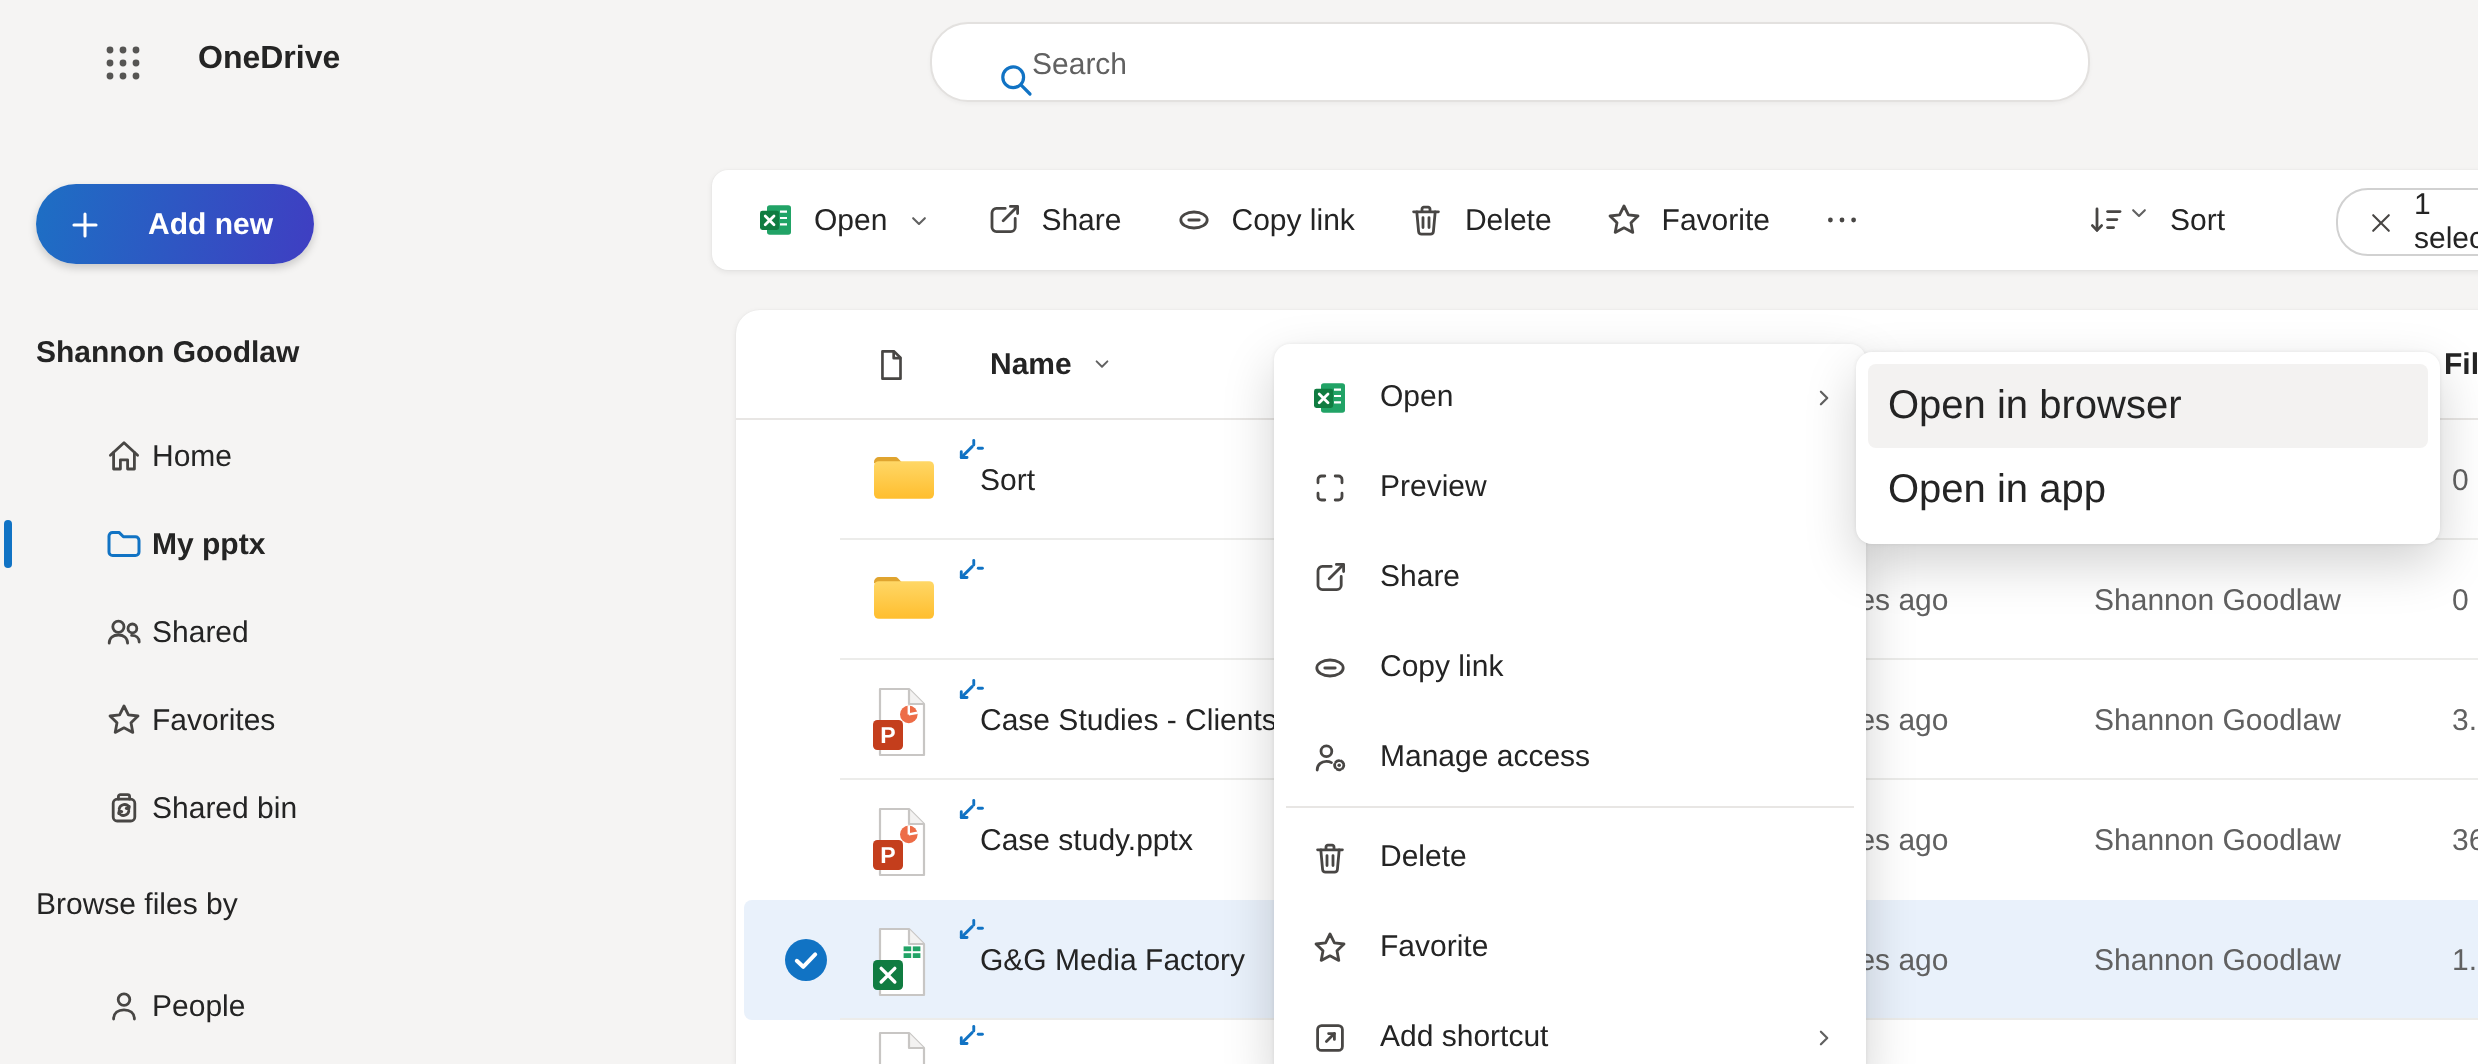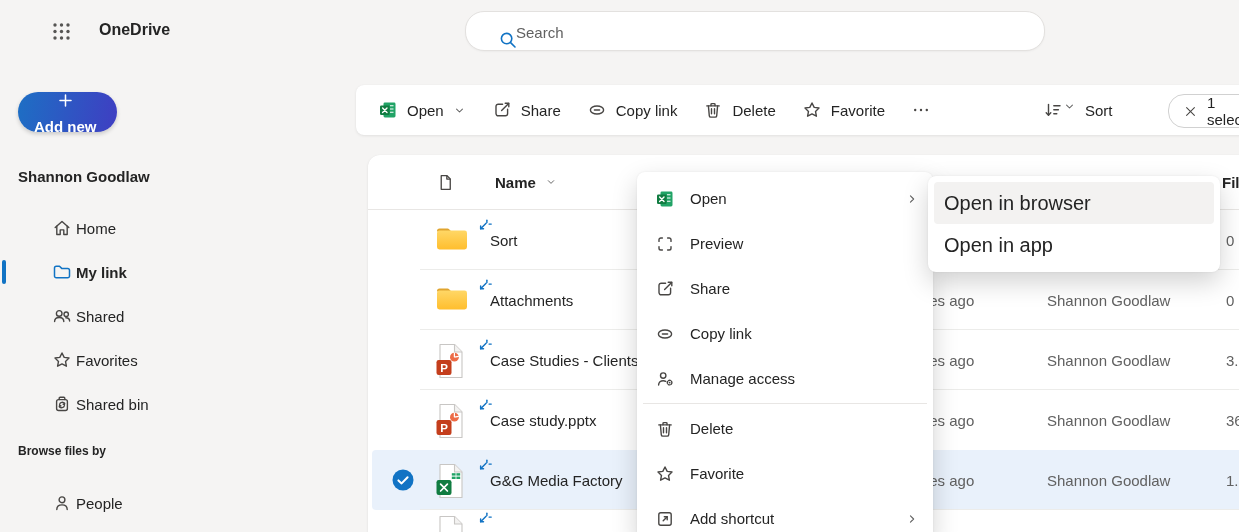--- a/index.html
+++ b/index.html
@@ -19,29 +19,29 @@
   .app-title{position:absolute;left:66px;top:0;height:60px;display:flex;align-items:center;font-size:16px;font-weight:700;color:#242424;}
   .searchbox{position:absolute;left:432px;top:11px;width:578px;height:38px;background:#fff;border:1px solid #e3e1df;border-radius:19px;box-shadow:0 1px 2px rgba(0,0,0,.04);}
   .searchbox .icon{position:absolute;left:16px;top:9px;}
   .searchbox input{position:absolute;left:48px;top:0;width:510px;height:100%;border:none;outline:none;background:transparent;font-size:15px;font-family:inherit;color:#701a75;}
   .searchbox input::placeholder{color:#616161;opacity:1;}
 
   
   .sidebar{position:absolute;left:0;top:60px;width:360px;bottom:0;}
   .add-new{position:absolute;left:18px;top:32px;height:40px;border:none;border-radius:20px;
     background:linear-gradient(100deg,#1d6fc4 0%,#3f3ec2 100%);
-    color:#fff;display:flex;align-items:center;gap:9px;padding:0 20px 0 16px;font-size:15px;font-weight:700;font-family:inherit;cursor:pointer;
-    box-shadow:0 2px 4px rgba(0,0,0,.18);flex-direction:column;}
+    color:#fff;display:flex;align-items:center;gap:23px;padding:0 20px 0 16px;font-size:15px;font-weight:700;font-family:inherit;cursor:pointer;
+    box-shadow:0 2px 4px rgba(0,0,0,.18);}
   .profile-name{position:absolute;left:18px;top:108px;font-size:15px;font-weight:700;}
   .nav{position:absolute;left:0;top:146px;width:100%;}
   .nav-item{position:relative;height:44px;display:flex;align-items:center;padding-left:52px;gap:4px;font-size:15px;color:#242424;cursor:pointer;}
   .nav-item .sel-bar{display:none;}
   .nav-item.selected{font-weight:700;}
   .nav-item.selected .sel-bar{display:block;position:absolute;left:2px;top:10px;width:4px;height:24px;border-radius:2px;background:#1173c4;}
-  .browse-header{position:absolute;left:18px;top:384px;font-size:12px;font-weight:700;}
+  .browse-header{position:absolute;left:18px;top:384px;font-size:15px;font-weight:400;}
   .nav2{position:absolute;left:0;top:421px;width:100%;}
 
   
   .toolbar{position:absolute;left:356px;top:85px;width:900px;height:50px;background:#fff;border-radius:8px;
     box-shadow:0 1px 3px rgba(0,0,0,.08),0 0 1px rgba(0,0,0,.05);z-index:10;}
   .tb-left{position:absolute;left:22px;top:0;height:100%;display:flex;align-items:center;gap:0;}
   .tb-btn{display:flex;align-items:center;gap:9px;height:100%;padding:0 13px;background:none;border:none;font-size:15px;font-family:inherit;color:#242424;cursor:pointer;}
   .tb-btn:first-child{padding-left:0;}
   .sort-group{position:absolute;left:687px;top:0;height:100%;}
   .sel-pill{position:absolute;left:812px;top:9px;height:32px;display:flex;align-items:center;gap:9px;padding:0 14px;border:1px solid #d1d1d1;border-radius:16px;background:#fff;font-size:15px;cursor:pointer;}
@@ -136,21 +136,21 @@
           </span>
           <span>Home</span>
         </div>
         <div class="nav-item selected">
           <span class="sel-bar"></span>
           <span class="icon">
             <svg width="20" height="20" viewBox="0 0 20 20" fill="none" stroke="#1173c4" stroke-width="1.5" stroke-linecap="round" stroke-linejoin="round">
               <path d="M2.5 6 a1.8 1.8 0 0 1 1.8 -1.8 h3.2 l2.2 2.2 h6 A1.8 1.8 0 0 1 17.5 8.2 V14 a1.8 1.8 0 0 1 -1.8 1.8 H4.3 A1.8 1.8 0 0 1 2.5 14 Z"></path>
             </svg>
           </span>
-          <span>My link</span>
+          <span>My pptx</span>
         </div>
         <div class="nav-item">
           <span class="icon">
             <svg width="20" height="20" viewBox="0 0 20 20" fill="none" stroke="#484644" stroke-width="1.4" stroke-linecap="round" stroke-linejoin="round">
               <circle cx="7.2" cy="7.4" r="2.8"></circle>
               <path d="M2.6 15.6 c0-2.7 2.1-4.1 4.6-4.1 s4.6 1.4 4.6 4.1"></path>
               <circle cx="14.2" cy="8.2" r="2.2"></circle>
               <path d="M13.8 11.7 c2.2 0 3.8 1.2 3.8 3.3"></path>
             </svg>
           </span>
@@ -346,21 +346,20 @@
               </defs>
               <path d="M2 8 a2.5 2.5 0 0 1 2.5 -2.5 H12.6 a2 2 0 0 1 1.5 0.7 L16.4 8.6 H2 Z" fill="#e0a42e"></path>
               <rect x="2" y="7.6" width="30" height="18.8" rx="2.4" fill="url(#gold)"></rect>
             </svg></span>
           <span class="spark"><svg width="16" height="16" viewBox="0 0 20 20" fill="none" stroke="#1173c4" stroke-width="1.8" stroke-linecap="round" stroke-linejoin="round">
               <path d="M12.6 5.4 L5.8 12.2"></path>
               <path d="M5.8 8.6 V12.2 H9.4"></path>
               <path d="M13.6 1.6 V4.4"></path>
               <path d="M16.4 6.4 H19"></path>
             </svg></span>
-          <span class="fname">Attachments</span>
           <span class="fmod">2 minutes ago</span>
           <span class="fowner">Shannon Goodlaw</span>
           <span class="fsize">0 bytes</span>
         </div>
         <div class="frow" style="top: 120px;">
           <div class="divider"></div>
           <span class="ficon"><svg width="30" height="36" viewBox="0 0 30 36" fill="none">
               <path d="M5 1.5 H19.5 L27 9 V34.5 H5 Z" fill="#fff" stroke="#c8c6c4" stroke-width="1.1" stroke-linejoin="round"></path>
               <path d="M19.5 1.5 V9 H27" fill="#f3f2f1" stroke="#c8c6c4" stroke-width="1.1" stroke-linejoin="round"></path>
               <circle cx="19.4" cy="14.2" r="4.4" fill="#ed6c47"></circle>

